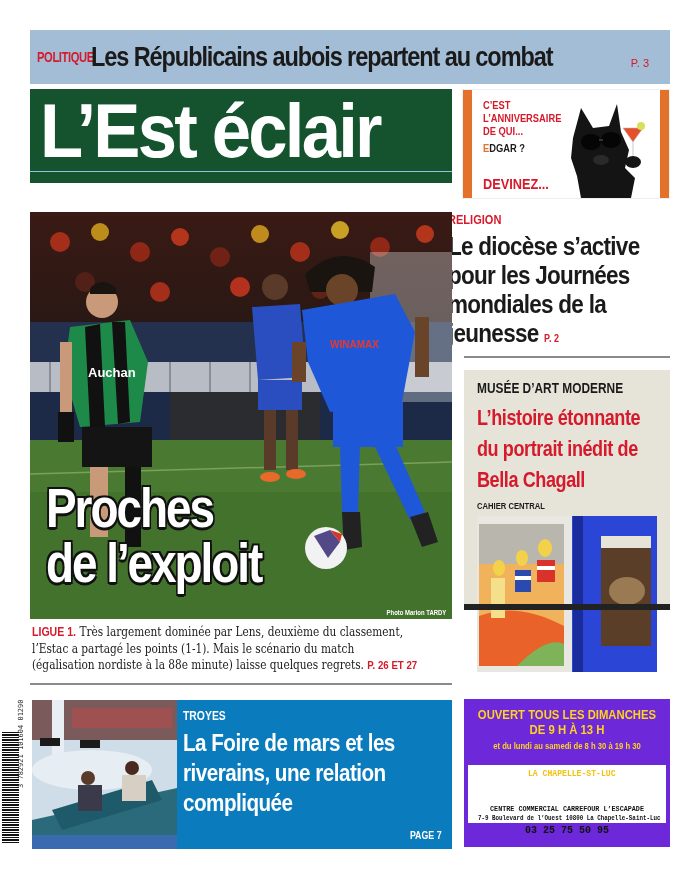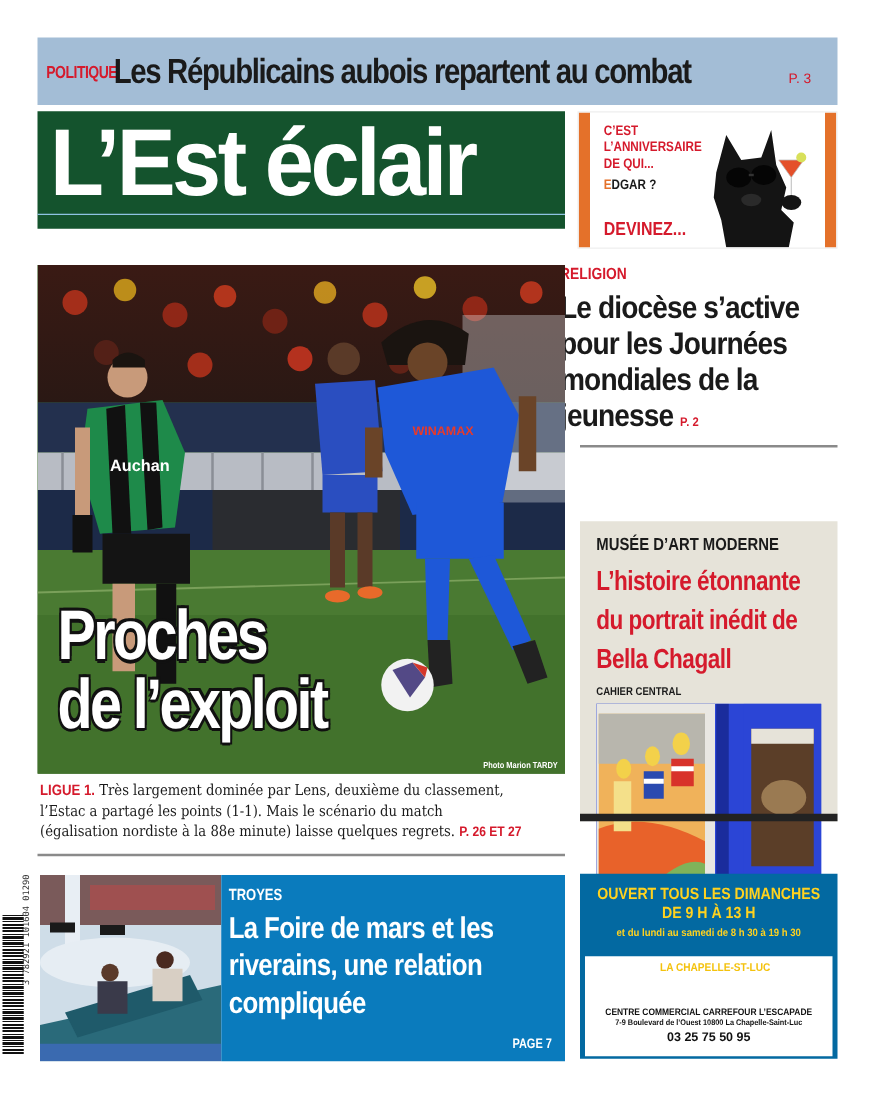--- a/index.html
+++ b/index.html
@@ -30,21 +30,21 @@
     .ad-dog .dog { position: absolute; left: 88px; top: 8px; width: 100px; height: 100px; }
 
     
     .religion { position: absolute; left: 448px; top: 210px; width: 206px; }
     .religion .kicker { color: #d51a2c; font-weight: bold; font-size: 13px; transform: scaleX(0.85); transform-origin: left top; display: inline-block; }
     .religion .headline { color: #1a1a1a; font-weight: bold; font-size: 25px; line-height: 29px; letter-spacing: -0.8px; margin-top: 4px; transform: scaleX(0.9); transform-origin: left top; width: 232px; }
     .religion .page { color: #d51a2c; font-size: 10px; letter-spacing: 0; }
     .religion-rule { position: absolute; left: 464px; top: 356px; width: 206px; height: 2px; background: #8a8a8a; }
 
     
-    .musee { position: absolute; left: 464px; top: 370px; width: 206px; height: 240px; background: #e6e3d9; margin-top: 47px; }
+    .musee { position: absolute; left: 464px; top: 370px; width: 206px; height: 240px; background: #e6e3d9; }
     .musee .kicker { position: absolute; left: 13px; top: 10px; color: #1a1a1a; font-weight: bold; font-size: 14px; transform: scaleX(0.85); transform-origin: left top; white-space: nowrap; }
     .musee .headline { position: absolute; left: 13px; top: 32px; color: #d51a2c; font-weight: bold; font-size: 22px; line-height: 31px; letter-spacing: -0.5px; transform: scaleX(0.82); transform-origin: left top; width: 230px; }
     .musee .sub { position: absolute; left: 13px; top: 131px; color: #1a1a1a; font-weight: bold; font-size: 9px; transform: scaleX(0.85); transform-origin: left top; white-space: nowrap; }
     .musee .photo { position: absolute; left: 13px; top: 146px; width: 180px; height: 156px; overflow: hidden; background: #2b45d6; }
     .musee .bottom-bar { position: absolute; left: 0; bottom: 0; width: 100%; height: 6px; background: #222; }
 
     
     .main-photo { position: absolute; left: 30px; top: 212px; width: 422px; height: 407px; overflow: hidden; background: #3d6b2a; }
     .main-photo .big-title { position: absolute; left: 16px; top: 268px; color: #fff; font-weight: bold; font-size: 56px; line-height: 55px; letter-spacing: -2.5px; transform: scaleX(0.82); transform-origin: left top; text-shadow: -2px -2px 0 #111, 2px -2px 0 #111, -2px 2px 0 #111, 2px 2px 0 #111, 0 3px 0 #111; white-space: nowrap; }
     .main-photo .credit { position: absolute; right: 6px; bottom: 3px; color: #fff; font-weight: bold; font-size: 7px; transform: scaleX(0.85); transform-origin: right bottom; }
@@ -61,25 +61,25 @@
     .barcode .digits { position: absolute; left: 15px; top: 56px; font-size: 7px; color: #333; transform: rotate(-90deg); transform-origin: left top; white-space: nowrap; font-family: "DejaVu Sans Mono", monospace; }
 
     
     .troyes-photo { position: absolute; left: 32px; top: 700px; width: 145px; height: 149px; overflow: hidden; background: #c4d7e8; }
     .troyes { position: absolute; left: 177px; top: 700px; width: 275px; height: 149px; background: #0a7bbd; padding-left: 20px; }
     .troyes .kicker { position: absolute; left: 6px; top: 8px; color: #fff; font-weight: bold; font-size: 13px; transform: scaleX(0.8); transform-origin: left top; }
     .troyes .headline { position: absolute; left: 6px; top: 28px; color: #fff; font-weight: bold; font-size: 24px; line-height: 30px; letter-spacing: -0.6px; transform: scaleX(0.86); transform-origin: left top; width: 320px; }
     .troyes .page { position: absolute; right: 10px; bottom: 8px; color: #fff; font-weight: bold; font-size: 11px; transform: scaleX(0.8); transform-origin: right bottom; }
 
     
-    .ad-brico { position: absolute; left: 464px; top: 699px; width: 206px; height: 148px; background: #0369a1; }
+    .ad-brico { position: absolute; left: 464px; top: 699px; width: 206px; height: 148px; background: #6d28d9; }
     .ad-brico .l1 { position: absolute; left: 0; width: 100%; top: 8px; text-align: center; color: #ffd21f; font-weight: bold; font-size: 13px; line-height: 15px; transform: scaleX(0.87); }
     .ad-brico .l2 { position: absolute; left: 0; width: 100%; top: 23px; text-align: center; color: #ffd21f; font-weight: bold; font-size: 13px; line-height: 15px; transform: scaleX(0.87); }
     .ad-brico .l3 { position: absolute; left: 0; width: 100%; top: 42px; text-align: center; color: #ffd21f; font-weight: bold; font-size: 8.5px; transform: scaleX(0.9); }
-    .ad-brico .white { position: absolute; left: 4px; top: 66px; width: 198px; height: 80px; background: #fff; }
+    .ad-brico .white { position: absolute; left: 4px; top: 66px; width: 198px; height: 58px; background: #fff; font-family: Liberation Mono, monospace; }
     .ad-brico .loc { position: absolute; left: 60px; top: 4px; color: #f4c20d; font-weight: bold; font-size: 9px; transform: scaleX(0.9); transform-origin: left top; white-space: nowrap; }
     .ad-brico .brand { position: absolute; left: 24px; top: 8px; color: #111; font-weight: bold; font-size: 25px; letter-spacing: 0.5px; white-space: nowrap; line-height: 28px; }
     .ad-brico .brand .dot { display: inline-block; width: 15px; height: 15px; border-radius: 50%; background: #f4c20d; vertical-align: 0px; margin: 0 1px; }
     .ad-brico .addr1 { position: absolute; left: 0; width: 100%; top: 40px; text-align: center; color: #111; font-weight: bold; font-size: 7.5px; transform: scaleX(0.9); white-space: nowrap; }
     .ad-brico .addr2 { position: absolute; left: 0; width: 100%; top: 50px; text-align: center; color: #111; font-weight: bold; font-size: 6.5px; transform: scaleX(0.9); white-space: nowrap; }
     .ad-brico .phone { position: absolute; left: 0; width: 100%; top: 60px; text-align: center; color: #111; font-weight: bold; font-size: 10px; }
   </style>
 </head>
 <body>
 

